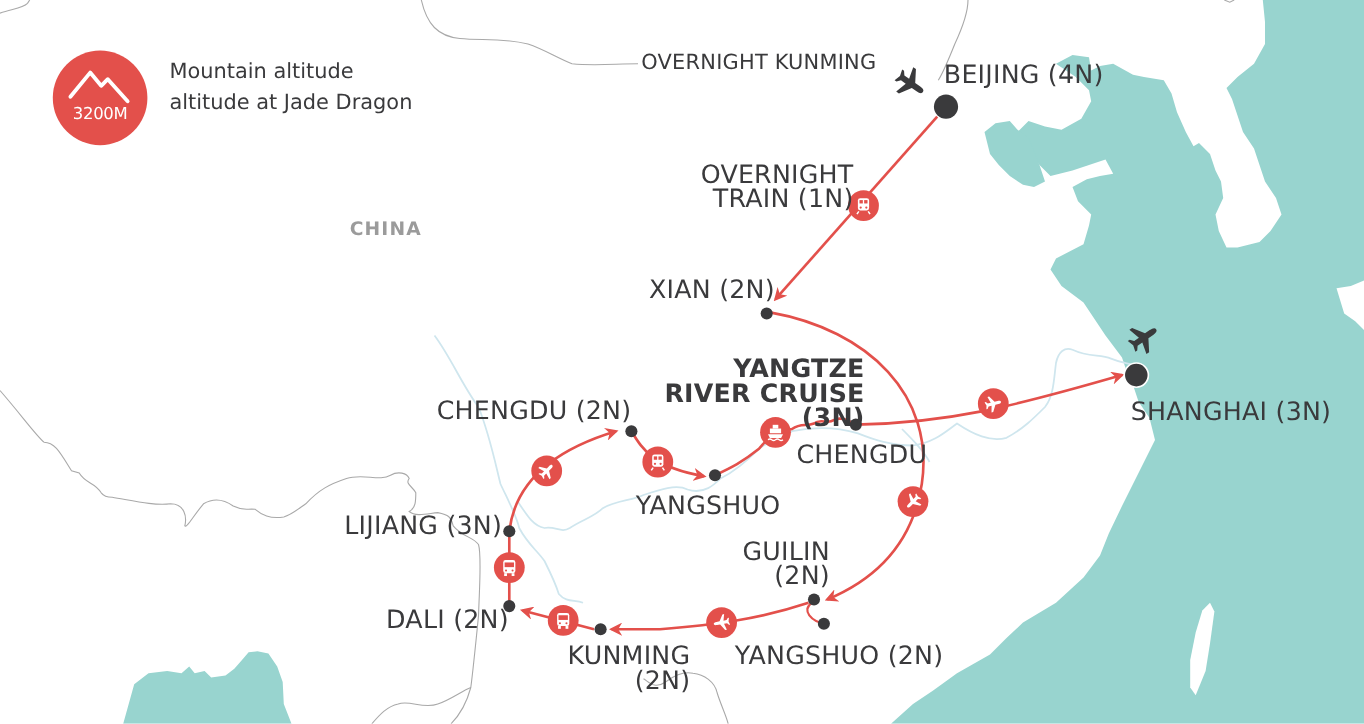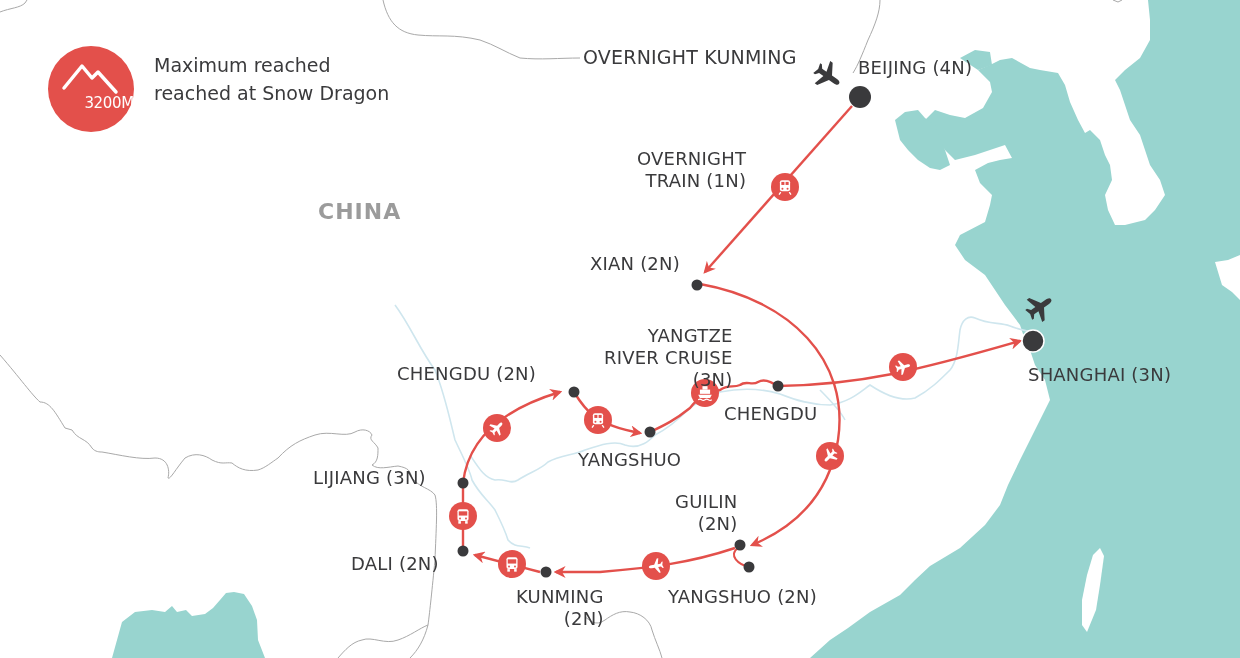--- a/index.html
+++ b/index.html
@@ -1,24 +1,24 @@
 <!DOCTYPE html>
 <html><head>
   <meta charset="utf-8">
   <style>
     html, body { margin: 0; padding: 0; background: #ffffff; }
     body { width: 1240px; height: 658px; position: relative; overflow: hidden; font-family: "Liberation Sans", "DejaVu Sans", sans-serif; }
     #map { position: absolute; left: 0; top: 0; width: 1240px; height: 658px; }
-    .lbl { position: absolute; color: #3a3a3c; font-family: "DejaVu Sans", sans-serif; font-size: 18px; letter-spacing: 0.2px; line-height: 22px; white-space: nowrap; }
+    .lbl { position: absolute; color: #3a3a3c; font-family: "DejaVu Sans", sans-serif; font-size: 23px; letter-spacing: 0.2px; line-height: 22px; white-space: nowrap; }
     .lbl.c { text-align: right; }
-    .country { position: absolute; color: #9b9b9b; font-family: "DejaVu Sans", sans-serif; font-size: 22px; font-weight: bold; letter-spacing: 1px; }
+    .country { position: absolute; color: #9b9b9b; font-family: "DejaVu Sans", sans-serif; font-size: 17px; font-weight: bold; letter-spacing: 1px; }
     .legend { position: absolute; left: 48px; top: 46px; display: flex; align-items: flex-start; }
     .badge { width: 86px; height: 86px; border-radius: 50%; background: #e3504b; position: relative; flex: none; }
     .badge svg { position: absolute; left: 0; top: 0; }
-    .badge-txt { position: absolute; left: 0; right: 0; top: 48px; text-align: right; color: #fff; font-family: "DejaVu Sans", sans-serif; font-size: 15px; letter-spacing: -0.3px; }
+    .badge-txt { position: absolute; left: 0; right: 0; top: 48px; text-align: center; color: #fff; font-family: "DejaVu Sans", sans-serif; font-size: 15px; letter-spacing: -0.3px; }
     .legend-text { margin-left: 20px; margin-top: 5px; color: #3a3a3c; font-family: "DejaVu Sans", sans-serif; font-size: 19px; line-height: 28px; }
     .legend-text div { white-space: nowrap; }
   </style>
 </head>
 <body>
 
 <svg id="map" width="1240" height="658" viewBox="0 0 1240 658" xmlns="http://www.w3.org/2000/svg">
   <defs>
     <marker id="arrow" viewBox="0 0 10 10" refX="8" refY="5" markerWidth="5" markerHeight="5" orient="auto-start-reverse">
       <path d="M0,0 L10,5 L0,10 L3,5 Z" fill="#e3504b"></path>
@@ -154,22 +154,22 @@
 </svg>
 
 <div class="legend">
   <div class="badge">
     <svg width="86" height="86">
       <path d="M16,42 L34,20 L44,32 L50,26 L68,46" fill="none" stroke="#ffffff" stroke-width="3.5" stroke-linejoin="round" stroke-linecap="round"></path>
     </svg>
     <div class="badge-txt">3200M</div>
   </div>
   <div class="legend-text">
-    <div>Maximum reached</div>
-    <div>reached at Snow Dragon</div>
+    <div>Mountain altitude</div>
+    <div>altitude at Jade Dragon</div>
   </div>
 </div>
 
 <div class="country" style="left:318px; top:199px;">CHINA</div>
 
 <div class="lbl" style="left:583px; top:46px; font-size:19px;">OVERNIGHT KUNMING</div>
 <div class="lbl" style="left:858px; top:57px;">BEIJING (4N)</div>
 <div class="lbl c" style="left:637px; top:148px;">
   <div>OVERNIGHT</div>
   <div>TRAIN (1N)</div>
@@ -181,19 +181,19 @@
 </div>
 <div class="lbl" style="left:668px; top:586px;">YANGSHUO (2N)</div>
 <div class="lbl c" style="left:516px; top:586px;">
   <div>KUNMING</div>
   <div>(2N)</div>
 </div>
 <div class="lbl" style="left:351px; top:553px;">DALI (2N)</div>
 <div class="lbl" style="left:313px; top:467px;">LIJIANG (3N)</div>
 <div class="lbl" style="left:397px; top:363px;">CHENGDU (2N)</div>
 <div class="lbl" style="left:578px; top:449px;">YANGSHUO</div>
-<div class="lbl c" style="left:604px; top:325px;">
+<div class="lbl c" style="left:604px; top:325px;font-weight:bold;">
   <div>YANGTZE</div>
   <div>RIVER CRUISE</div>
   <div>(3N)</div>
 </div>
 <div class="lbl" style="left:724px; top:403px;">CHENGDU</div>
 <div class="lbl" style="left:1028px; top:364px;">SHANGHAI (3N)</div>
 
 </body></html>

